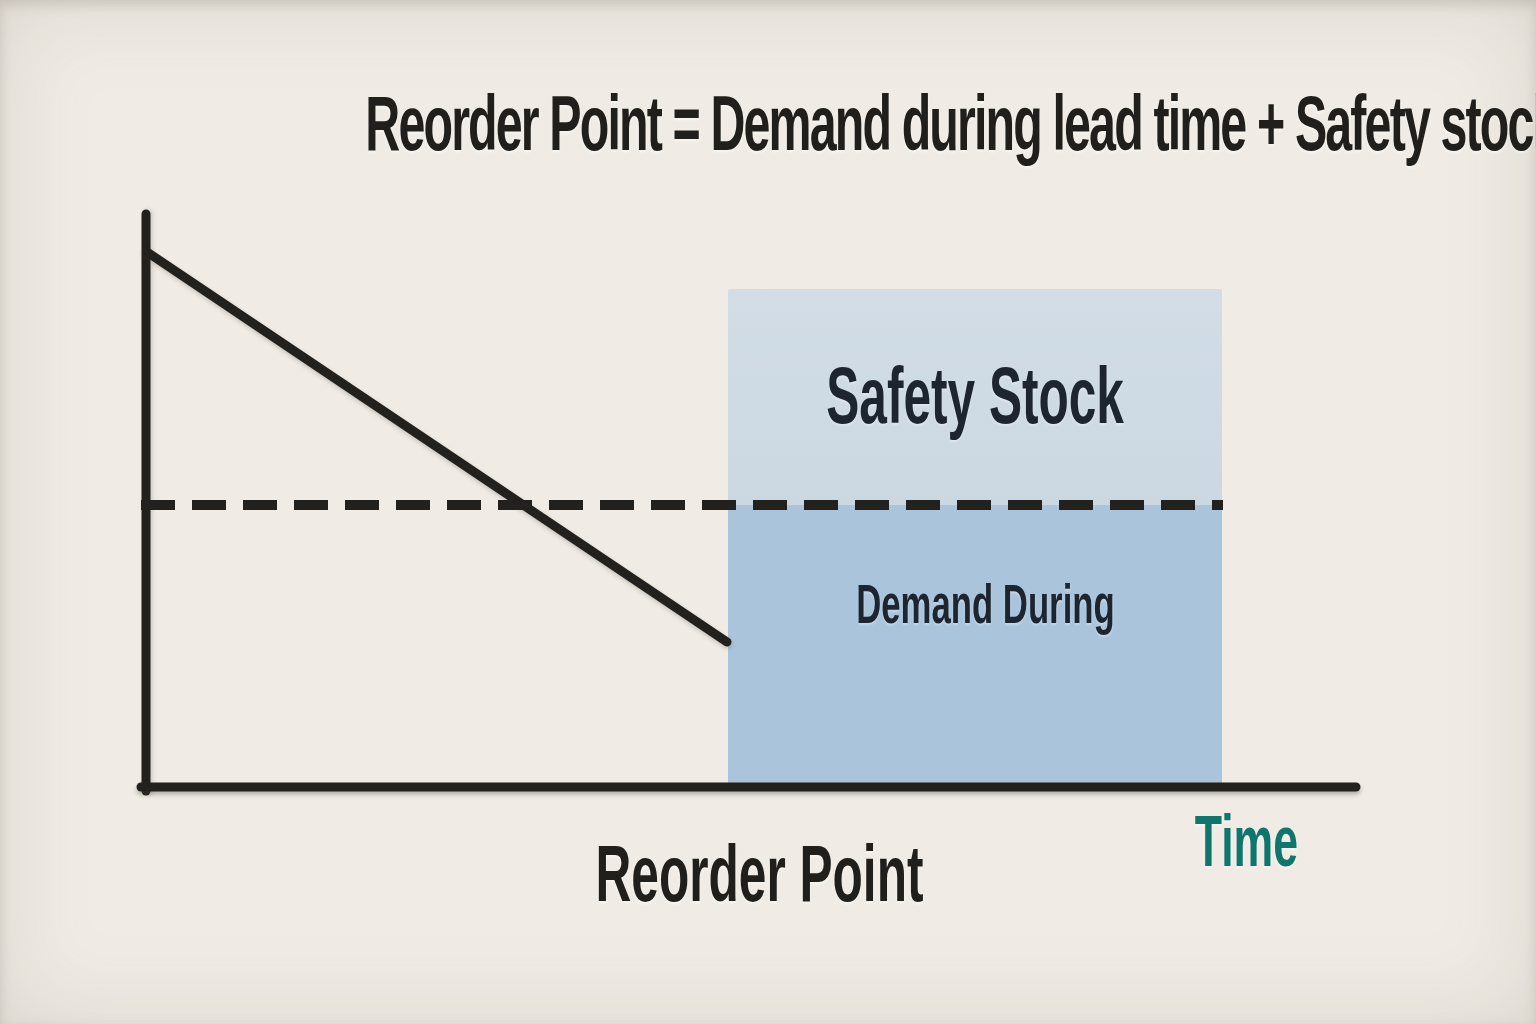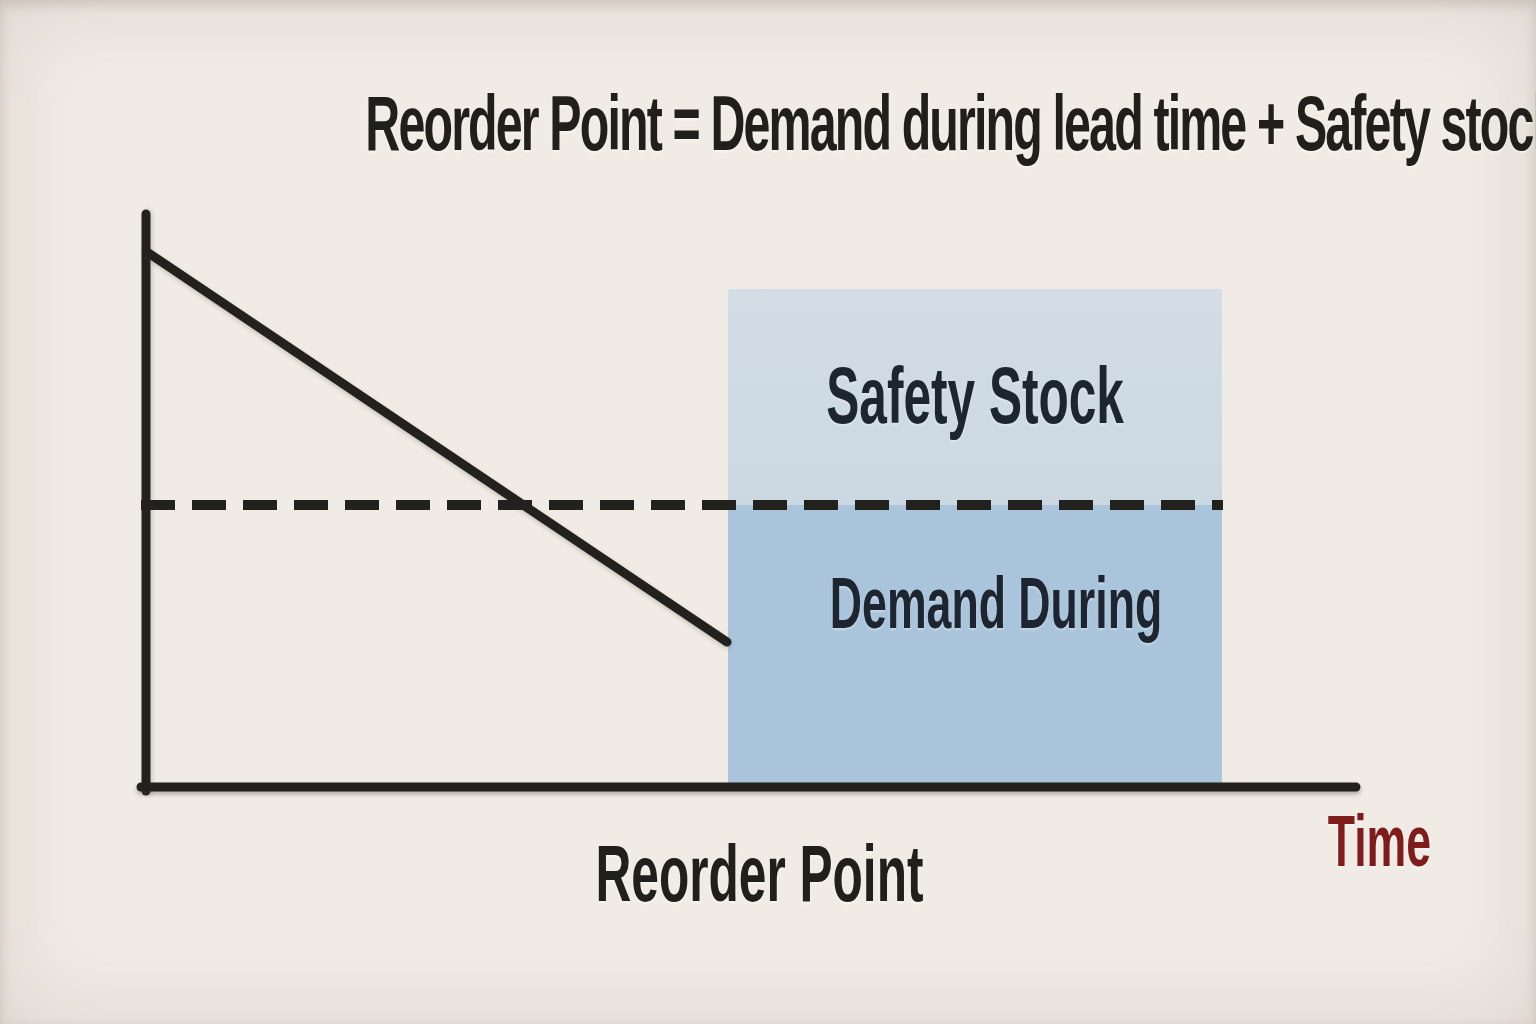--- a/index.html
+++ b/index.html
@@ -49,28 +49,29 @@
     font-weight: bold;
     text-align: center;
     text-shadow: 0 2px 3px rgba(255,255,255,0.35);
   }
   .safety-label {
     left: 728px; top: 350px; width: 494px;
     font-size: 80px;
   }
   .demand-label {
     left: 728px; top: 563px; width: 494px;
-    font-size: 72px;
+    font-size: 56px;
     line-height: 81px;
+    padding-left: 10px;
   }
   .demand-label .line { display: block; }
 
   .axis-label {
     font-weight: bold;
-    text-align: right;
+    text-align: left;
     text-shadow: 0 2px 3px rgba(255,255,255,0.5);
   }
   .reorder-label {
     left: 495px; top: 828px; width: 500px;
     font-size: 80px;
   }
   .time-label {
     left: 1163px; top: 800px; width: 300px;
     font-size: 72px;
   }
@@ -112,17 +113,17 @@
   <div class="abs region-label demand-label" style="color: rgb(29, 37, 49);">
     <span class="line">
       <span class="condensed">Demand During</span>
     </span>
   </div>
 
   <div class="abs axis-label reorder-label" style="color: rgb(33, 31, 27);">
     <span class="condensed">Reorder Point</span>
   </div>
 
-  <div class="abs axis-label time-label" style="color: #7f1d1d; text-decoration: underline;">
+  <div class="abs axis-label time-label" style="color: #0f766e; text-decoration: underline;">
     <span class="condensed">Time</span>
   </div>
 
 </div>
 
 </body></html>

